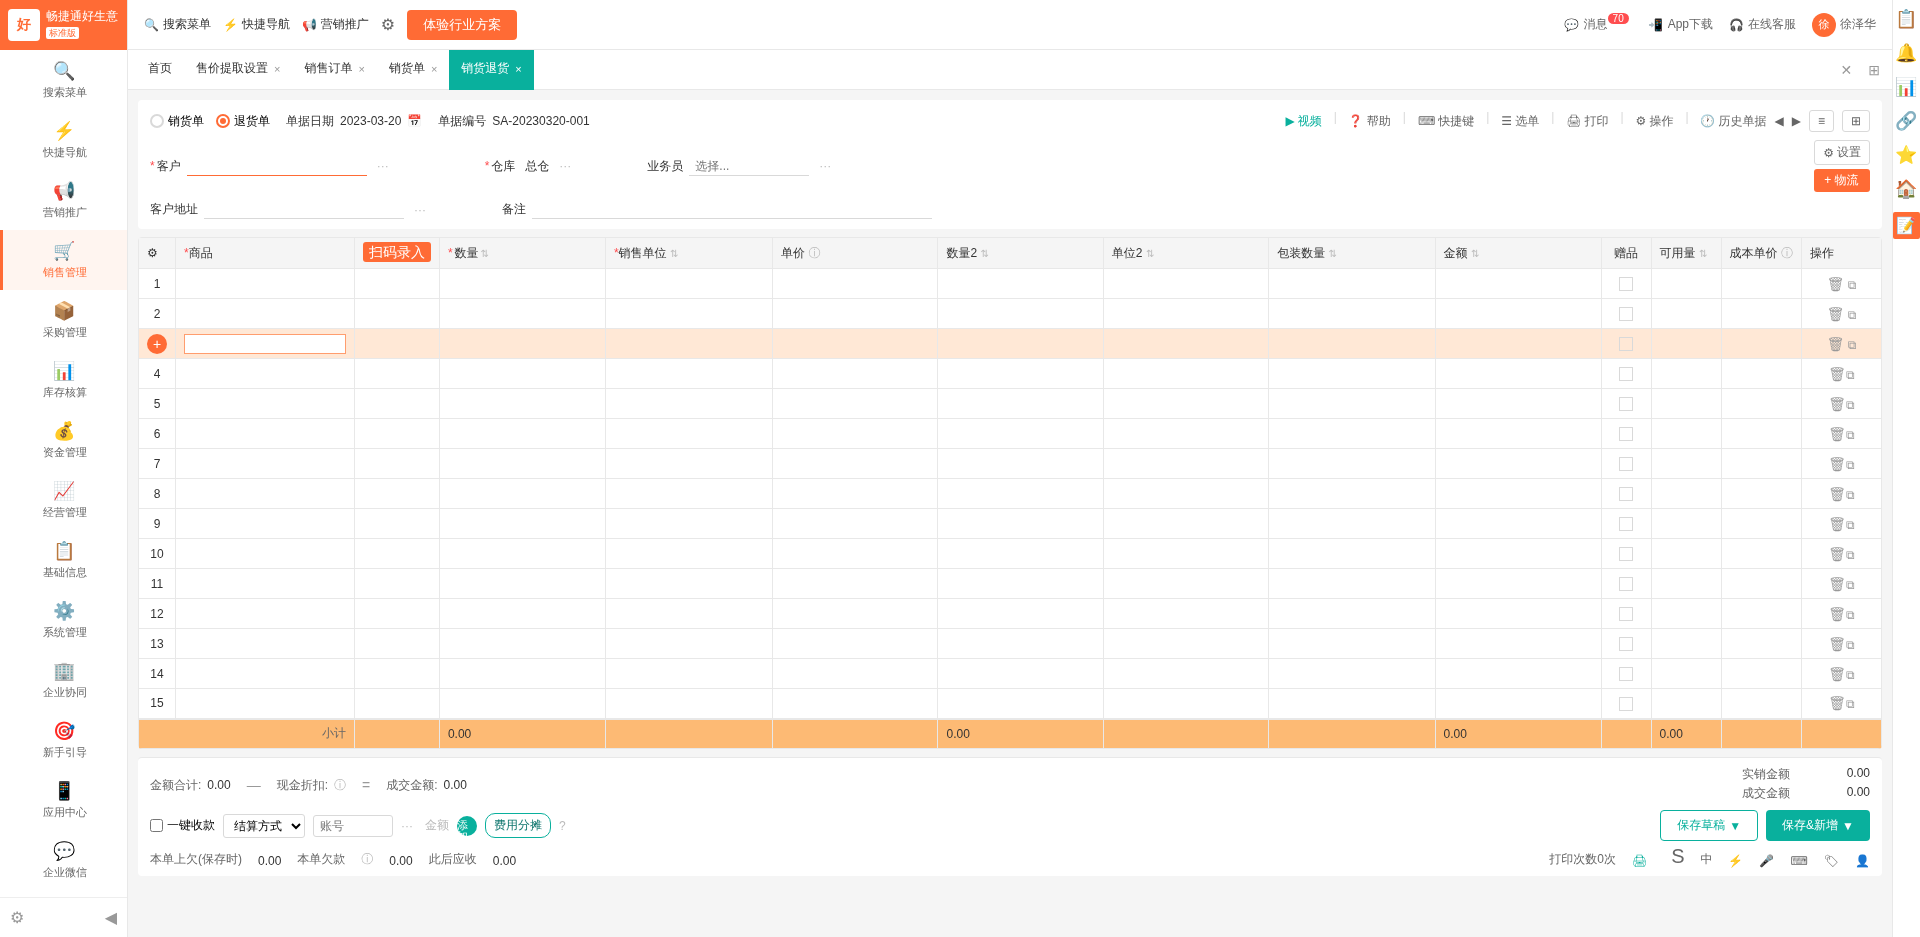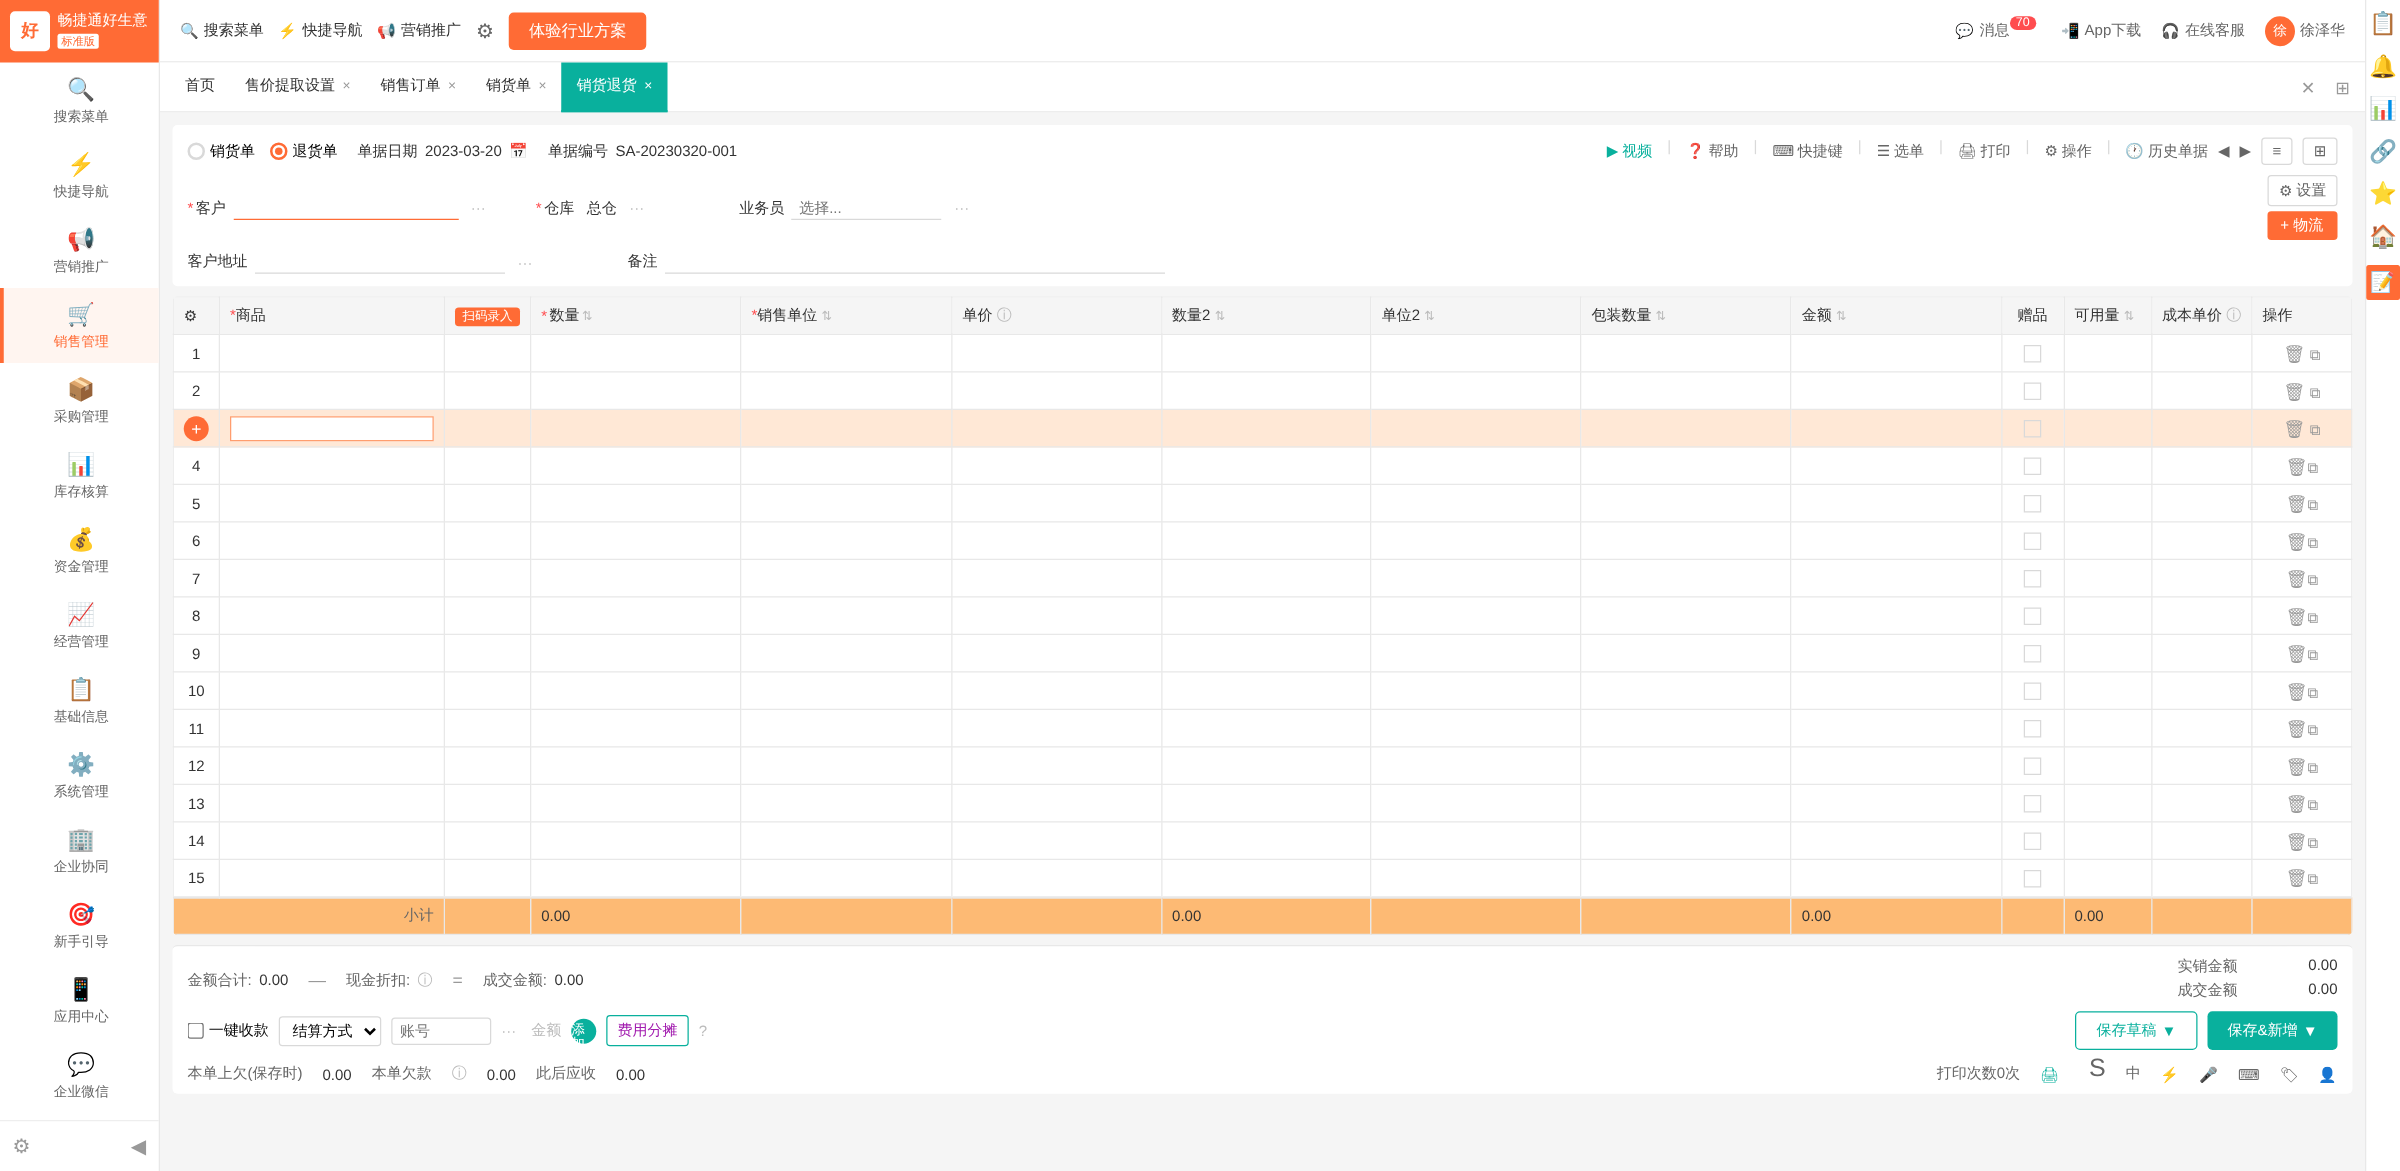--- a/index.html
+++ b/index.html
@@ -65,21 +65,21 @@
 
     
     .table-container { background: #fff; border-radius: 4px; overflow: hidden; }
     .data-table { width: 100%; border-collapse: collapse; }
     .data-table th { background: #f5f5f5; padding: 6px 8px; text-align: left; color: #333; font-weight: 500; border: 1px solid #e8e8e8; white-space: nowrap; position: relative; }
     .data-table td { padding: 4px 8px; border: 1px solid #e8e8e8; color: #333; height: 30px; }
     .data-table tr.active-row td { background: #ffe8d6; }
     .row-num { color: #999; text-align: center; width: 30px; }
     .th-gear { background: #f5f5f5; width: 30px; text-align: center; }
     .th-ops { background: #f5f5f5; width: 80px; text-align: center; }
-    .col-scan { background: #ff6b35; color: #fff; padding: 2px 6px; border-radius: 3px; font-size: 10px; cursor: pointer; white-space: nowrap; }
+    .col-scan { background: #ff6b35; color: #fff; padding: 2px 6px; border-radius: 3px; font-size: 14px; cursor: pointer; white-space: nowrap; }
     .sort-icon { color: #bbb; cursor: pointer; font-size: 10px; }
     .checkbox { width: 14px; height: 14px; border: 1px solid #d9d9d9; display: inline-block; vertical-align: middle; }
     .footer-row td { background: #fdba74; font-weight: 500; border-top: 2px solid #e8e8e8; }
     .footer-label { color: #666; }
 
     
     .bottom-bar { background: #fff; border-top: 1px solid #e8e8e8; padding: 8px 12px; }
     .bottom-row1 { display: flex; align-items: center; gap: 16px; margin-bottom: 6px; }
     .amount-item { display: flex; align-items: center; gap: 6px; }
     .amount-label { color: #666; }
@@ -92,21 +92,21 @@
     .btn-group { margin-left: auto; display: flex; gap: 8px; }
     .amount-summary { margin-left: auto; text-align: right; }
     .amount-summary-row { display: flex; justify-content: space-between; gap: 20px; margin-bottom: 2px; }
     .amount-summary-label { color: #666; }
     .amount-summary-value { color: #333; font-weight: 500; min-width: 60px; text-align: right; }
     .minus-icon { color: #999; font-size: 14px; }
     .eq-icon { color: #999; font-size: 14px; }
     .info-icon { color: #bbb; font-size: 12px; cursor: pointer; }
     .add-row-btn { width: 20px; height: 20px; background: #ff6b35; border-radius: 50%; color: #fff; display: flex; align-items: center; justify-content: center; cursor: pointer; font-size: 14px; line-height: 1; }
     .fee-btn { background: #fff; border: 1px solid #d9d9d9; color: #333; padding: 3px 8px; border-radius: 3px; cursor: pointer; font-size: 12px; }
-    .fee-btn.active { border-color: #09b09d; color: #a21caf; }
+    .fee-btn.active { border-color: #09b09d; color: #0f766e; border-radius: 10px; }
     .checkbox-label { display: flex; align-items: center; gap: 4px; cursor: pointer; }
     .input-sm { border: 1px solid #d9d9d9; padding: 3px 6px; border-radius: 3px; width: 80px; }
     .select-sm { border: 1px solid #d9d9d9; padding: 3px 6px; border-radius: 3px; min-width: 80px; background: #fff; }
     
     
     .right-panel { width: 28px; background: #fff; border-left: 1px solid #e8e8e8; display: flex; flex-direction: column; align-items: center; padding: 8px 0; gap: 12px; }
     .right-panel-btn { color: #999; cursor: pointer; font-size: 14px; writing-mode: horizontal-tb; display: flex; flex-direction: column; align-items: center; }
 
     .th-sortable { display: flex; align-items: center; gap: 2px; }
     .delete-btn { color: #999; cursor: pointer; font-size: 14px; }
@@ -336,21 +336,21 @@
           </div>
         </div>
       </div>
 
       <div class="form-row">
         <div class="form-item">
           <span class="form-label required">客户</span>
           <input class="form-input" style="width: 180px; border-bottom-color: rgb(255, 107, 53);" placeholder="">
           <span style="color:#bbb; margin-left:4px;">···</span>
         </div>
-        <div class="form-item" style="margin-left:24px;">
+        <div class="form-item" style="margin-left:80px;">
           <span class="form-label required">仓库</span>
           <span style="margin-left:4px; color:#333;">总仓</span>
           <span style="color:#bbb; margin-left:4px;">···</span>
         </div>
         <div class="form-item" style="margin-left:60px;">
           <span class="form-label">业务员</span>
           <input class="form-input" style="width: 120px;" placeholder="选择...">
           <span style="color:#bbb; margin-left:4px;">···</span>
         </div>
         <div style="margin-left:auto; display:flex; flex-direction:column; gap:4px;">

